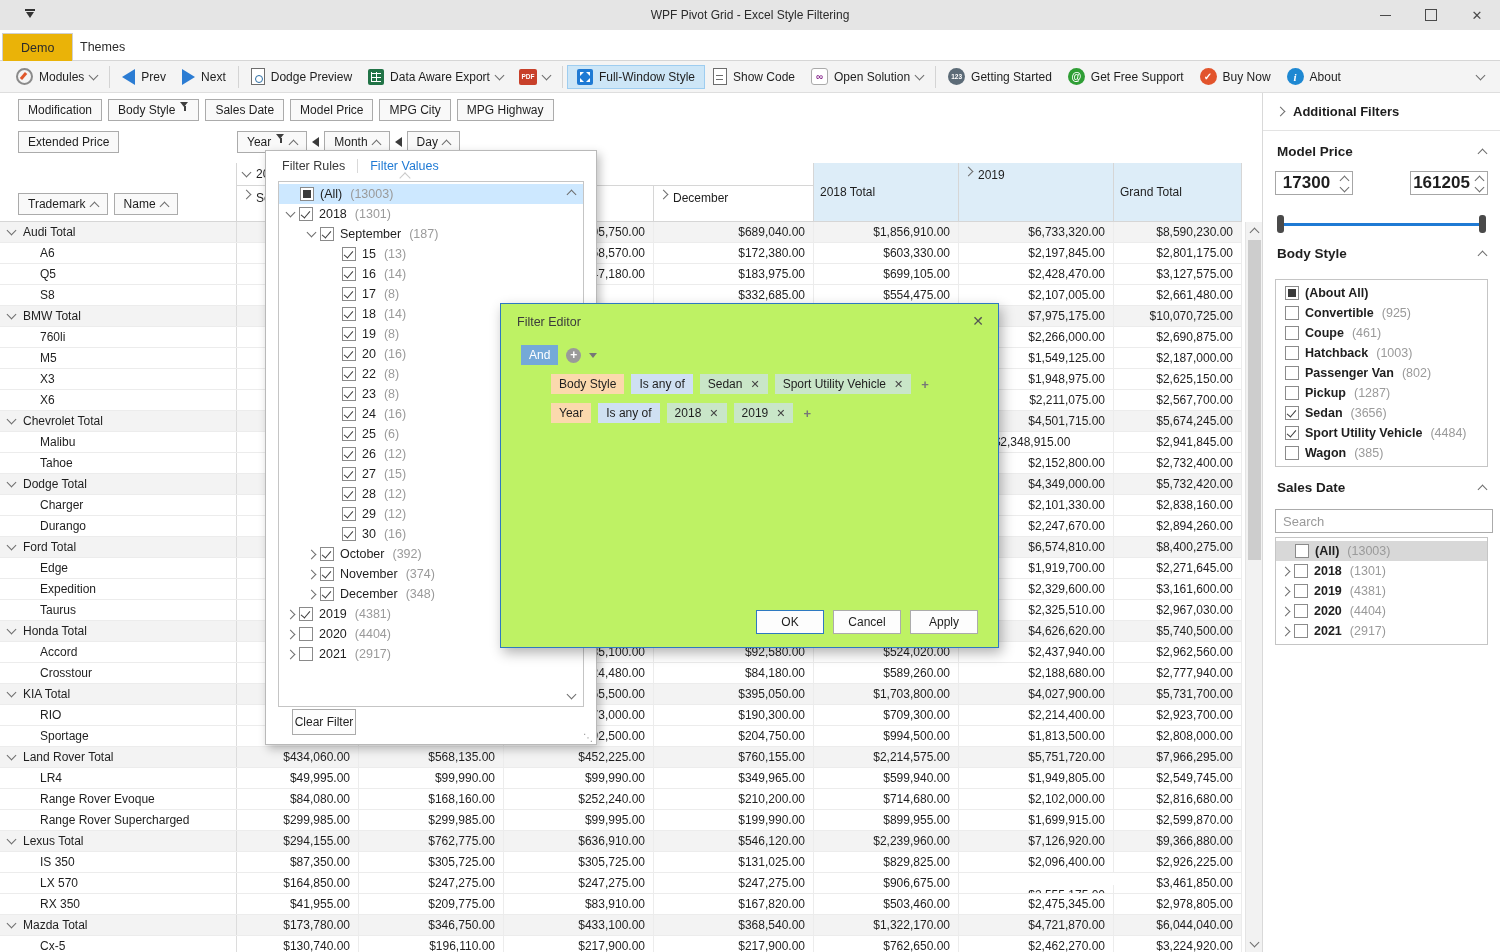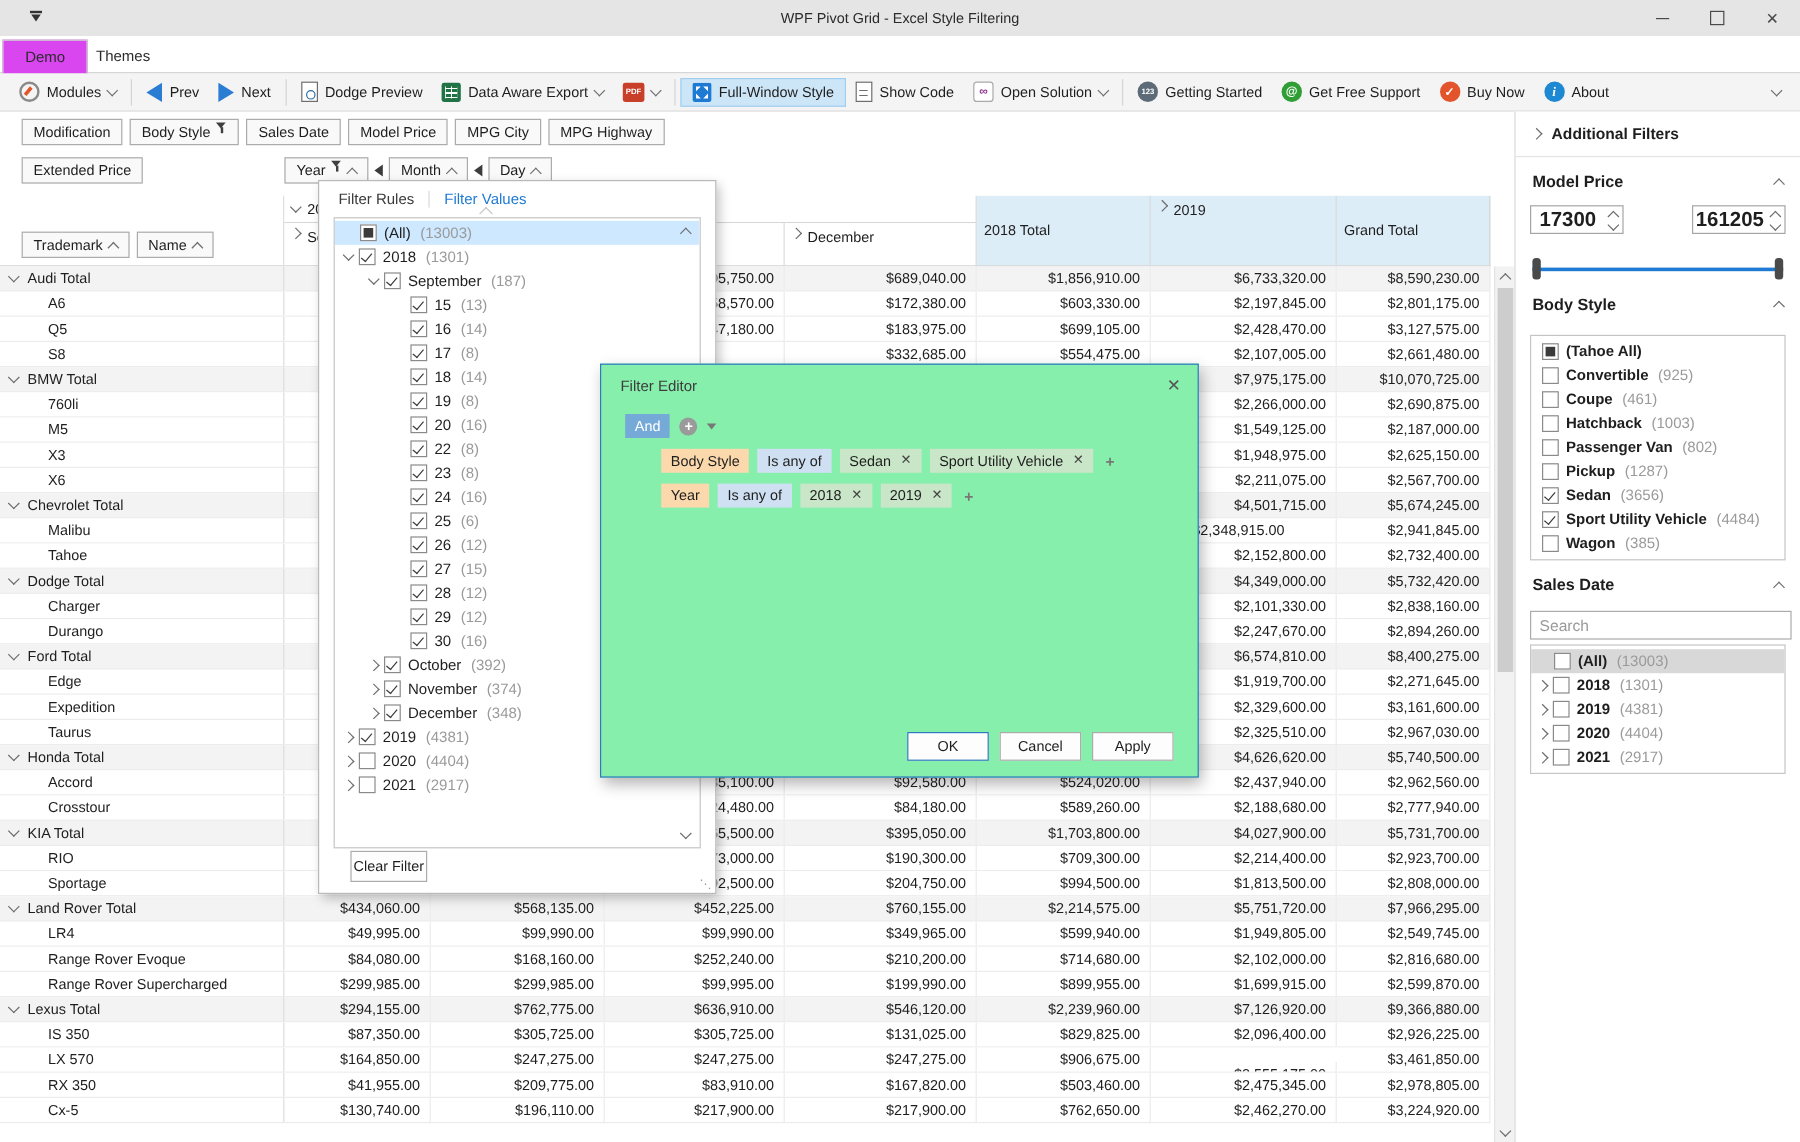--- a/index.html
+++ b/index.html
@@ -12,21 +12,21 @@
   .app-icon::after{content:"";position:absolute;left:2px;top:4px;border-left:4px solid transparent;border-right:4px solid transparent;border-top:6px solid #333;}
   .win-title{position:absolute;left:200px;right:200px;top:8px;text-align:center;font-size:12px;color:#2b2b2b;}
   .winbtns{position:absolute;right:0;top:0;display:flex;}
   .winbtn{width:46px;height:30px;display:flex;align-items:center;justify-content:center;color:#4a4a4a;}
   .glyph-min{width:11px;height:1px;background:#4a4a4a;}
   .glyph-max{width:10px;height:10px;border:1px solid #4a4a4a;}
   .glyph-close{font-size:13px;line-height:1;color:#4a4a4a;}
   
   .tabstrip{position:absolute;top:30px;left:0;right:0;height:30px;background:#fff;}
   .tab{position:absolute;top:3px;height:27px;display:flex;align-items:center;justify-content:center;font-size:12.5px;color:#2b2b2b;padding:0 18px;}
-  .tab.active{border:1px solid #cfcfcf;border-bottom:none;background:#d946ef;z-index:2;}
+  .tab.active{border:1px solid #cfcfcf;border-bottom:none;background:#eab308;z-index:2;}
   
   .toolbar{position:absolute;top:60px;left:0;right:0;height:33px;background:#f4f4f4;border-top:1px solid #d6d6d6;border-bottom:1px solid #dedede;display:flex;align-items:center;padding:0 8px;box-sizing:border-box;}
   .titem{display:flex;align-items:center;gap:6px;padding:4px 8px;white-space:nowrap;color:#1e1e1e;}
   .titem.hl{background:#cde6f7;border:1px solid #9ecdf0;padding:3px 9px;}
   .tsep{width:1px;height:22px;background:#d4d4d4;margin:0 4px;flex:none;}
   .tspacer{flex:1;}
   .chev{display:inline-block;width:6px;height:6px;border-right:1.4px solid #6d6d6d;border-bottom:1.4px solid #6d6d6d;flex:none;}
   .chev.open{transform:rotate(45deg);margin-top:-3px;}
   .chev.closed{transform:rotate(-45deg);}
   .chev.up{transform:rotate(-135deg);margin-top:4px;}
@@ -107,21 +107,21 @@
   .ptabs{display:flex;align-items:center;gap:12px;padding:8px 16px 6px;font-size:12.5px;}
   .ptab{color:#3a3a3a;position:relative;}
   .ptab.active{color:#1f7ad4;}
   .ptab.active::after{content:"";position:absolute;left:45%;bottom:-9px;width:7px;height:7px;background:#fff;border-left:1px solid #c9c9c9;border-top:1px solid #c9c9c9;transform:rotate(45deg);}
   .ptab-sep{width:1px;height:14px;background:#d9d9d9;}
   .treebox{position:absolute;left:12px;top:30px;width:306px;height:526px;border:1px solid #c5c5c5;box-sizing:border-box;overflow:hidden;padding-top:2px;}
   .treebox .sarr{position:absolute;right:6px;width:12px;height:12px;display:flex;align-items:center;justify-content:center;}
   .clear-btn{position:absolute;left:26px;bottom:9px;width:62px;height:24px;border:1px solid #ababab;background:#fdfdfd;display:flex;align-items:center;justify-content:center;font-size:12px;}
   .grip{position:absolute;right:3px;bottom:1px;color:#999;font-size:10px;}
   
-  .dialog{position:absolute;left:500px;top:303px;width:499px;height:345px;background:#86efac;border:1px solid #2e79c1;box-shadow:3px 5px 12px rgba(0,0,0,.3);z-index:6;box-sizing:border-box;}
+  .dialog{position:absolute;left:500px;top:303px;width:499px;height:345px;background:#bef264;border:1px solid #2e79c1;box-shadow:3px 5px 12px rgba(0,0,0,.3);z-index:6;box-sizing:border-box;}
   .dlg-title{padding:11px 16px 8px;font-size:12.5px;color:#3c3c3c;}
   .dlg-close{position:absolute;right:14px;top:9px;font-size:14px;color:#555;}
   .dlg-body{padding:8px 20px 0;}
   .and-row{display:flex;align-items:center;gap:8px;}
   .and-chip{background:#74a9d8;color:#fff;padding:3px 8px;font-size:12px;}
   .add-circ{width:15px;height:15px;border-radius:50%;background:#9a9a9a;color:#fff;display:flex;align-items:center;justify-content:center;font-size:12px;font-weight:bold;line-height:1;}
   .dd-caret{width:0;height:0;border-left:4px solid transparent;border-right:4px solid transparent;border-top:5px solid #777;}
   .cond-row{display:flex;align-items:center;gap:7px;margin:9px 0 0 30px;font-size:12px;}
   .chip-field{background:#fbd9ad;padding:3px 8px;}
   .chip-op{background:#cfe0f2;padding:3px 8px;}
@@ -716,20 +716,33 @@
             <span>RX 350</span>
           </div>
           <span class="pcell" style="width: 122px;">$41,955.00</span>
           <span class="pcell" style="width: 145px;">$209,775.00</span>
           <span class="pcell" style="width: 150px;">$83,910.00</span>
           <span class="pcell" style="width: 160px;">$167,820.00</span>
           <span class="pcell" style="width: 145px;">$503,460.00</span>
           <span class="pcell" style="width: 155px;">$2,475,345.00</span>
           <span class="pcell" style="width: 128px;">$2,978,805.00</span>
         </div>
+        <div class="prow group">
+          <div class="rh">
+            <span class="chev open"></span>
+            <span>Mazda Total</span>
+          </div>
+          <span class="pcell" style="width: 122px;">$173,780.00</span>
+          <span class="pcell" style="width: 145px;">$346,750.00</span>
+          <span class="pcell" style="width: 150px;">$433,100.00</span>
+          <span class="pcell" style="width: 160px;">$368,540.00</span>
+          <span class="pcell" style="width: 145px;">$1,322,170.00</span>
+          <span class="pcell" style="width: 155px;">$4,721,870.00</span>
+          <span class="pcell" style="width: 128px;">$6,044,040.00</span>
+        </div>
         <div class="prow">
           <div class="rh child">
             <span>Cx-5</span>
           </div>
           <span class="pcell" style="width: 122px;">$130,740.00</span>
           <span class="pcell" style="width: 145px;">$196,110.00</span>
           <span class="pcell" style="width: 150px;">$217,900.00</span>
           <span class="pcell" style="width: 160px;">$217,900.00</span>
           <span class="pcell" style="width: 145px;">$762,650.00</span>
           <span class="pcell" style="width: 155px;">$2,462,270.00</span>
@@ -779,21 +792,21 @@
       <div class="hd" style="right:0;"></div>
     </div>
     <div class="sb-h">
         <span>Body Style</span>
         <span class="chev up"></span>
       </div>
     <div class="listbox" id="body-style-list">
         <div class="trow" style="height: 20px;">
           <span class="chev-ph" style="margin-left: -4px;"></span>
           <span class="cb partial"></span>
-          <span class="tlbl b">(Tahoe All)</span>
+          <span class="tlbl b">(About All)</span>
         </div>
         <div class="trow" style="height: 20px;">
           <span class="chev-ph" style="margin-left: -4px;"></span>
           <span class="cb unchecked"></span>
           <span class="tlbl b">Convertible</span>
           <span class="cnt">(925)</span>
         </div>
         <div class="trow" style="height: 20px;">
           <span class="chev-ph" style="margin-left: -4px;"></span>
           <span class="cb unchecked"></span>

